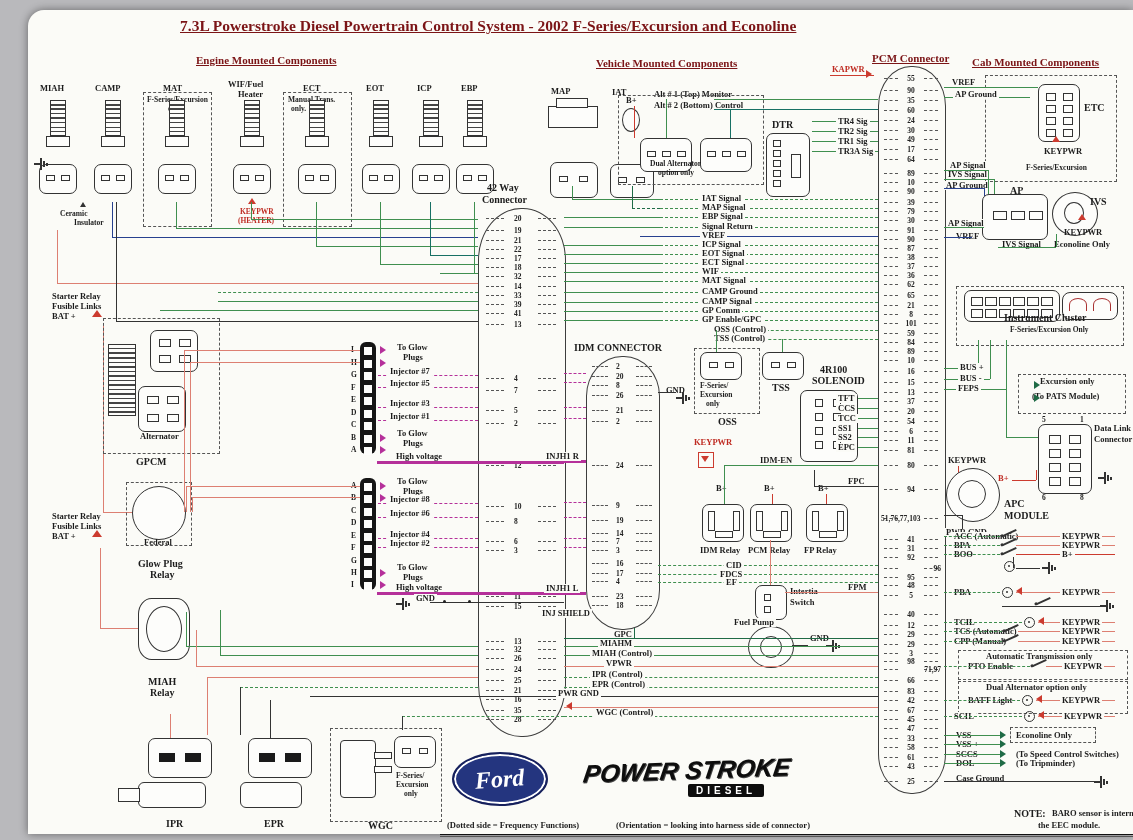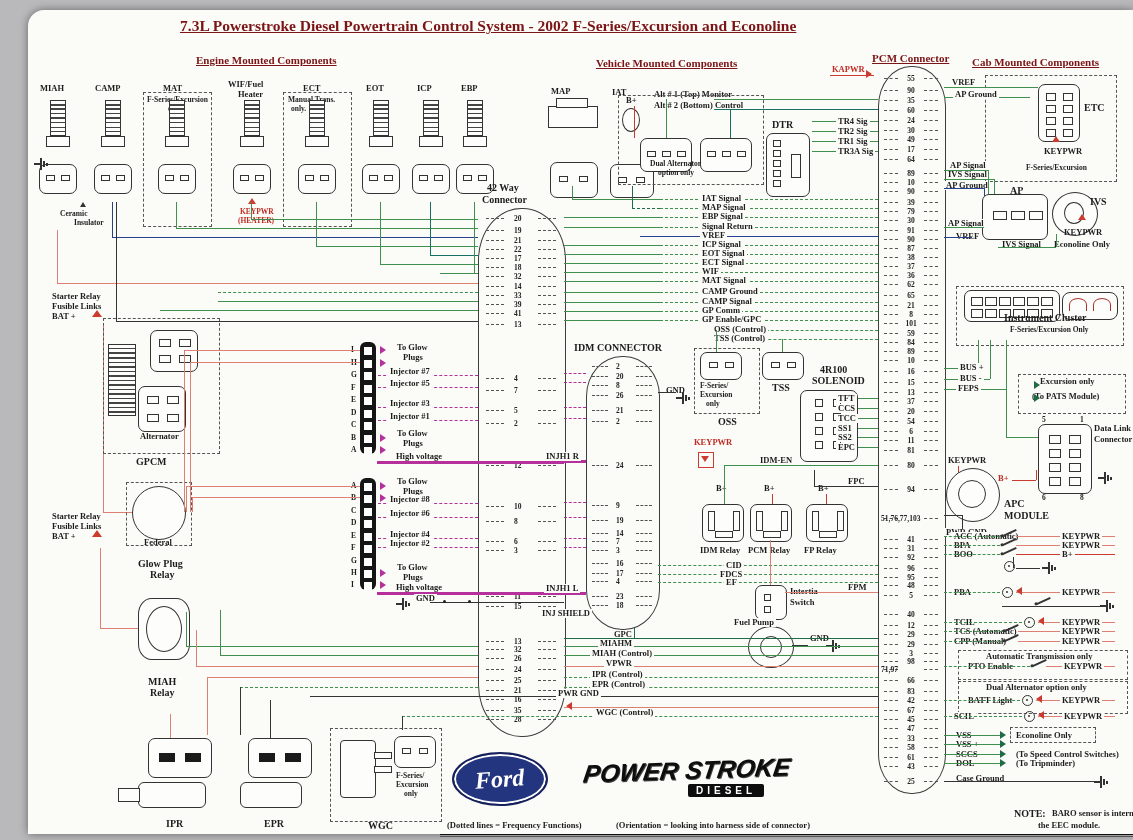--- a/index.html
+++ b/index.html
@@ -427,21 +427,21 @@
       <div class="a w" style="left: 924px; top: 539px; width: 14px; border-top: 1.2px dashed rgb(85, 85, 85);"></div>
       <div class="a pin" style="left: 881px; top: 536px; width: 60px; text-align: center;">41</div>
       <div class="a w" style="left: 884px; top: 548px; width: 14px; border-top: 1.2px dashed rgb(85, 85, 85);"></div>
       <div class="a w" style="left: 924px; top: 548px; width: 14px; border-top: 1.2px dashed rgb(85, 85, 85);"></div>
       <div class="a pin" style="left: 881px; top: 545px; width: 60px; text-align: center;">31</div>
       <div class="a w" style="left: 884px; top: 557px; width: 14px; border-top: 1.2px dashed rgb(85, 85, 85);"></div>
       <div class="a w" style="left: 924px; top: 557px; width: 14px; border-top: 1.2px dashed rgb(85, 85, 85);"></div>
       <div class="a pin" style="left: 881px; top: 554px; width: 60px; text-align: center;">92</div>
       <div class="a w" style="left: 884px; top: 568px; width: 14px; border-top: 1.2px dashed rgb(85, 85, 85);"></div>
       <div class="a w" style="left: 924px; top: 568px; width: 14px; border-top: 1.2px dashed rgb(85, 85, 85);"></div>
-      <div class="a pin" style="left: 881px; top: 565px; width: 60px; text-align: center;">96</div>
+      <div class="a pin" style="left: 881px; top: 565px; width: 60px; text-align: right;">96</div>
       <div class="a w" style="left: 884px; top: 577px; width: 14px; border-top: 1.2px dashed rgb(85, 85, 85);"></div>
       <div class="a w" style="left: 924px; top: 577px; width: 14px; border-top: 1.2px dashed rgb(85, 85, 85);"></div>
       <div class="a pin" style="left: 881px; top: 574px; width: 60px; text-align: center;">95</div>
       <div class="a w" style="left: 884px; top: 585px; width: 14px; border-top: 1.2px dashed rgb(85, 85, 85);"></div>
       <div class="a w" style="left: 924px; top: 585px; width: 14px; border-top: 1.2px dashed rgb(85, 85, 85);"></div>
       <div class="a pin" style="left: 881px; top: 582px; width: 60px; text-align: center;">48</div>
       <div class="a w" style="left: 884px; top: 595px; width: 14px; border-top: 1.2px dashed rgb(85, 85, 85);"></div>
       <div class="a w" style="left: 924px; top: 595px; width: 14px; border-top: 1.2px dashed rgb(85, 85, 85);"></div>
       <div class="a pin" style="left: 881px; top: 592px; width: 60px; text-align: center;">5</div>
       <div class="a w" style="left: 884px; top: 614px; width: 14px; border-top: 1.2px dashed rgb(85, 85, 85);"></div>
@@ -457,21 +457,21 @@
       <div class="a w" style="left: 924px; top: 644px; width: 14px; border-top: 1.2px dashed rgb(85, 85, 85);"></div>
       <div class="a pin" style="left: 881px; top: 641px; width: 60px; text-align: center;">29</div>
       <div class="a w" style="left: 884px; top: 653px; width: 14px; border-top: 1.2px dashed rgb(85, 85, 85);"></div>
       <div class="a w" style="left: 924px; top: 653px; width: 14px; border-top: 1.2px dashed rgb(85, 85, 85);"></div>
       <div class="a pin" style="left: 881px; top: 650px; width: 60px; text-align: center;">3</div>
       <div class="a w" style="left: 884px; top: 661px; width: 14px; border-top: 1.2px dashed rgb(85, 85, 85);"></div>
       <div class="a w" style="left: 924px; top: 661px; width: 14px; border-top: 1.2px dashed rgb(85, 85, 85);"></div>
       <div class="a pin" style="left: 881px; top: 658px; width: 60px; text-align: center;">98</div>
       <div class="a w" style="left: 884px; top: 669px; width: 14px; border-top: 1.2px dashed rgb(85, 85, 85);"></div>
       <div class="a w" style="left: 924px; top: 669px; width: 14px; border-top: 1.2px dashed rgb(85, 85, 85);"></div>
-      <div class="a pin" style="left: 881px; top: 666px; width: 60px; text-align: left;">71,97</div>
+      <div class="a pin" style="left: 881px; top: 666px; width: 60px; text-align: right;">71,97</div>
       <div class="a w" style="left: 884px; top: 680px; width: 14px; border-top: 1.2px dashed rgb(85, 85, 85);"></div>
       <div class="a w" style="left: 924px; top: 680px; width: 14px; border-top: 1.2px dashed rgb(85, 85, 85);"></div>
       <div class="a pin" style="left: 881px; top: 677px; width: 60px; text-align: center;">66</div>
       <div class="a w" style="left: 884px; top: 691px; width: 14px; border-top: 1.2px dashed rgb(85, 85, 85);"></div>
       <div class="a w" style="left: 924px; top: 691px; width: 14px; border-top: 1.2px dashed rgb(85, 85, 85);"></div>
       <div class="a pin" style="left: 881px; top: 688px; width: 60px; text-align: center;">83</div>
       <div class="a w" style="left: 884px; top: 700px; width: 14px; border-top: 1.2px dashed rgb(85, 85, 85);"></div>
       <div class="a w" style="left: 924px; top: 700px; width: 14px; border-top: 1.2px dashed rgb(85, 85, 85);"></div>
       <div class="a pin" style="left: 881px; top: 697px; width: 60px; text-align: center;">42</div>
       <div class="a w" style="left: 884px; top: 710px; width: 14px; border-top: 1.2px dashed rgb(85, 85, 85);"></div>
@@ -1127,18 +1127,18 @@
       <div class="a t7" style="left: 396px; top: 781px;">Excursion</div>
       <div class="a t7" style="left: 404px; top: 790px;">only</div>
       <div class="a big" style="left: 368px; top: 820px;">WGC</div>
       <div class="a w" style="left: 170px; top: 714px; height: 24px; width: 1.2px; background: rgb(221, 127, 114);"></div>
       <div class="a w" style="left: 270px; top: 700px; height: 38px; width: 1.2px; background: rgb(51, 51, 51);"></div>
       <div class="a fordo" style="left: 452px; top: 752px;">
         <div class="fordt">Ford</div>
       </div>
       <div class="a ps1" style="left: 584px; top: 756px;">POWER STROKE</div>
       <div class="a ps2" style="left: 688px; top: 784px;">DIESEL</div>
-      <div class="a lbl" style="left: 447px; top: 821px;">(Dotted lines = Frequency Functions)</div>
+      <div class="a lbl" style="left: 447px; top: 821px;">(Dotted side = Frequency Functions)</div>
       <div class="a lbl" style="left: 616px; top: 821px;">(Orientation = looking into harness side of connector)</div>
       <div class="a w" style="left: 440px; top: 834px; width: 693px; height: 1.2px; background: rgb(17, 17, 17);"></div>
       <div class="a w" style="left: 440px; top: 836px; width: 693px; height: 1px; background: rgb(85, 85, 85);"></div>
     </div>
 </div>
 
 </body></html>

